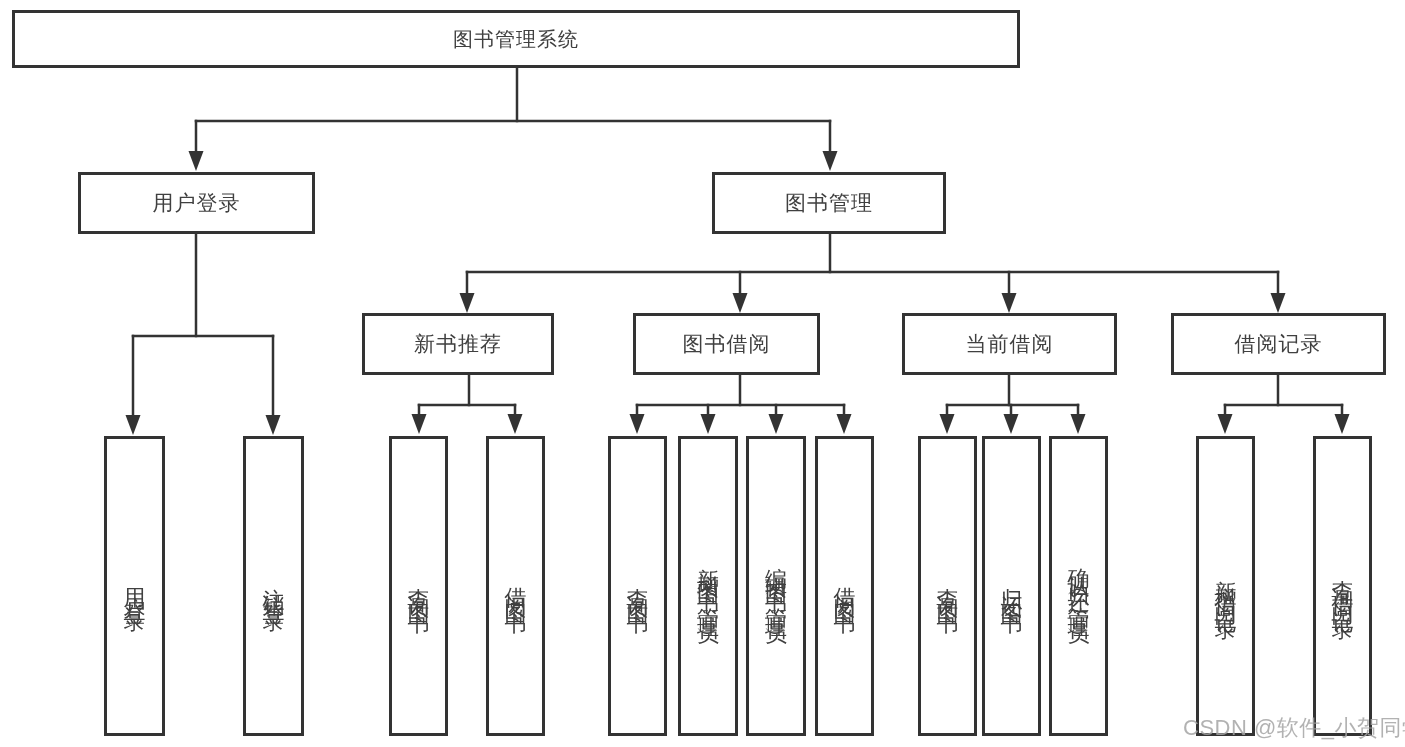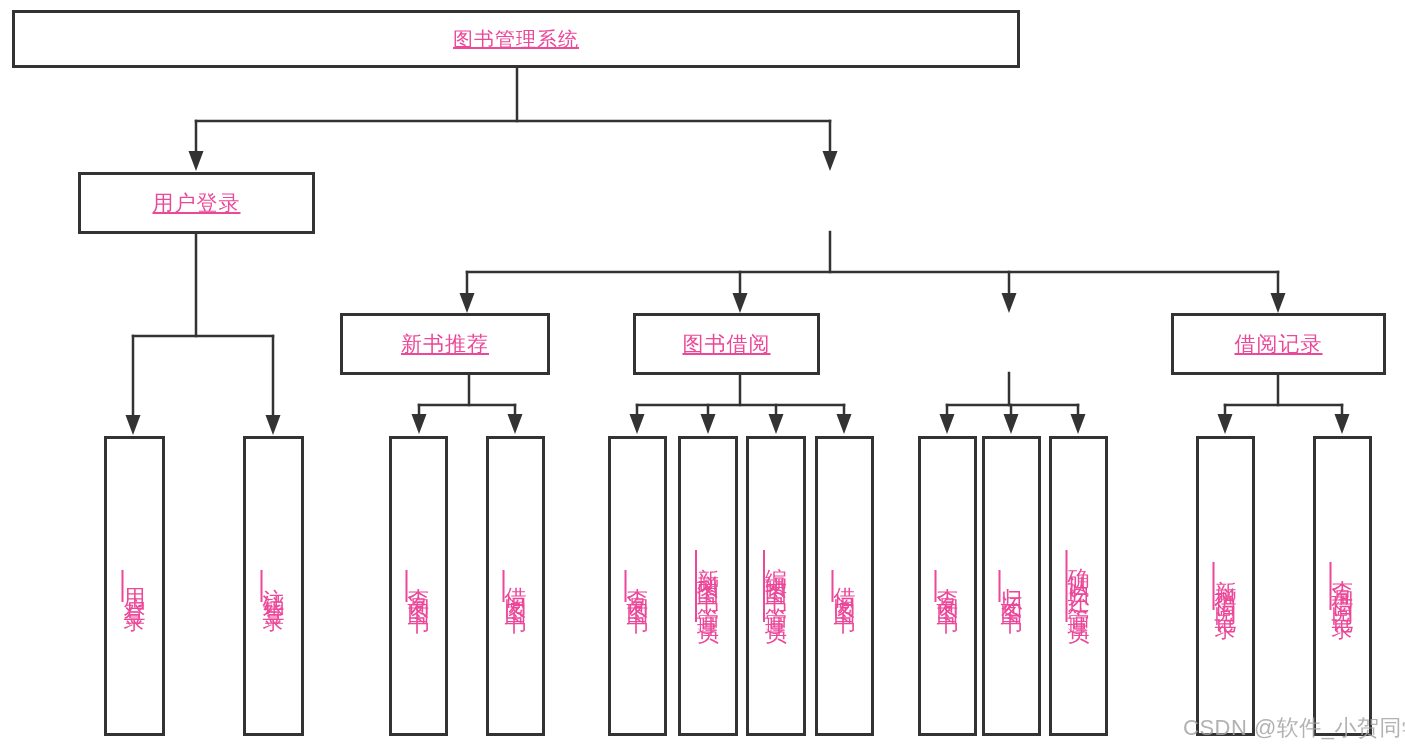--- a/index.html
+++ b/index.html
@@ -10,26 +10,25 @@
     background: #ffffff;
     font-family: "Liberation Sans", "DejaVu Sans", sans-serif;
     overflow: hidden;
   }
   .connectors { position: absolute; left: 0; top: 0; z-index: 1; }
   .box {
     position: absolute;
     box-sizing: border-box;
     border: 3px solid #333333;
     background: #ffffff;
-    color: #ec4899;
+    color: #404040;
     display: flex;
     align-items: center;
     justify-content: center;
     z-index: 2;
-    text-decoration: underline;
   }
   .box.root  { font-size: 20px; letter-spacing: 1px; }
   .box.h     { font-size: 21px; letter-spacing: 1px; }
   .box.v {
     writing-mode: vertical-rl;
     text-orientation: mixed;
     font-size: 22px;
     letter-spacing: 8px;
     line-height: 1;
   }
@@ -115,26 +114,32 @@
     </g>
   </svg>
 
   <div class="box root" style="left:12px;top:10px;width:1008px;height:58px">
     <span>图书管理系统</span>
   </div>
 
   <div class="box h" style="left:78px;top:172px;width:237px;height:62px">
     <span>用户登录</span>
   </div>
+  <div class="box h" style="left:712px;top:172px;width:234px;height:62px">
+    <span>图书管理</span>
+  </div>
 
-  <div class="box h" style="left:340px;top:313px;width:210px;height:62px">
+  <div class="box h" style="left:362px;top:313px;width:192px;height:62px">
     <span>新书推荐</span>
   </div>
   <div class="box h" style="left:633px;top:313px;width:187px;height:62px">
     <span>图书借阅</span>
+  </div>
+  <div class="box h" style="left:902px;top:313px;width:215px;height:62px">
+    <span>当前借阅</span>
   </div>
   <div class="box h" style="left:1171px;top:313px;width:215px;height:62px">
     <span>借阅记录</span>
   </div>
 
   <div class="box v" style="left:104px;top:436px;width:61px;height:300px">
     <span>用户登录</span>
   </div>
   <div class="box v" style="left:243px;top:436px;width:61px;height:300px">
     <span>注销登录</span>

